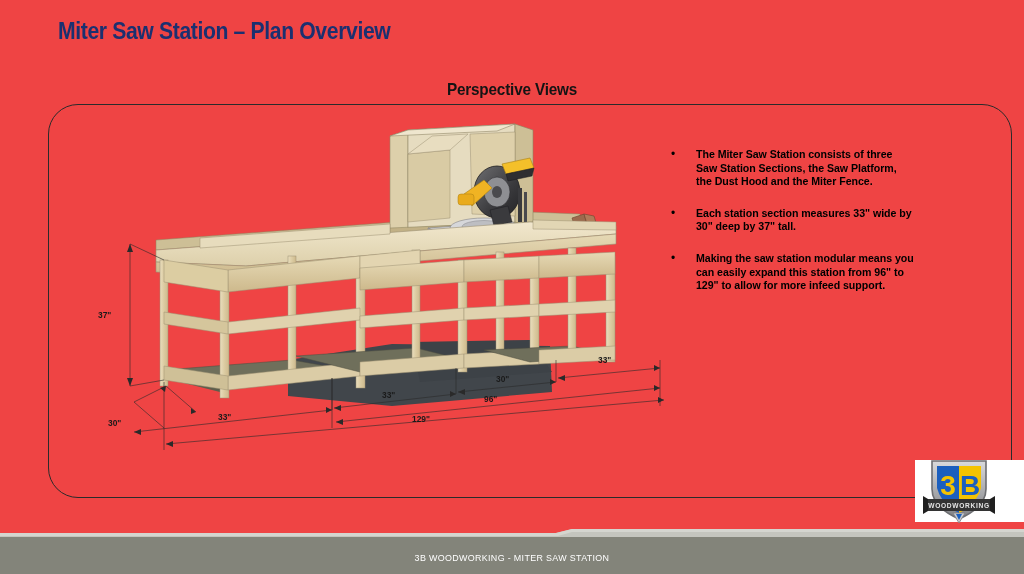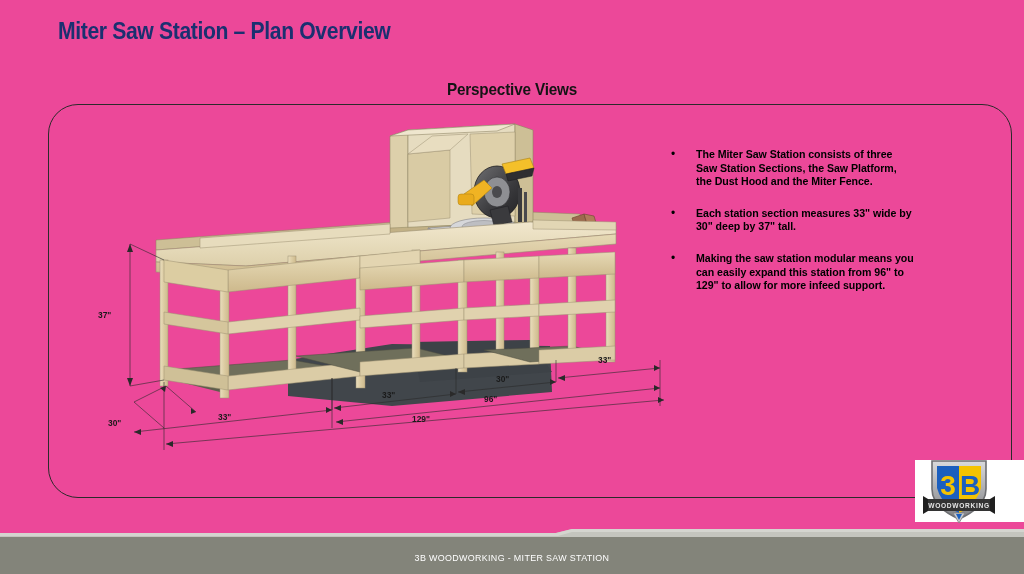--- a/index.html
+++ b/index.html
@@ -9,21 +9,21 @@
     height: 574px;
     overflow: hidden;
     background: #ffffff;
     font-family: "Liberation Sans", sans-serif;
   }
 
   #slide {
     position: relative;
     width: 1024px;
     height: 574px;
-    background: #ec4899;
+    background: #ef4444;
   }
 
   
   #slide-title {
     position: absolute;
     left: 58px;
     top: 18px;
     font-size: 23px;
     font-weight: bold;
     letter-spacing: -0.4px;

